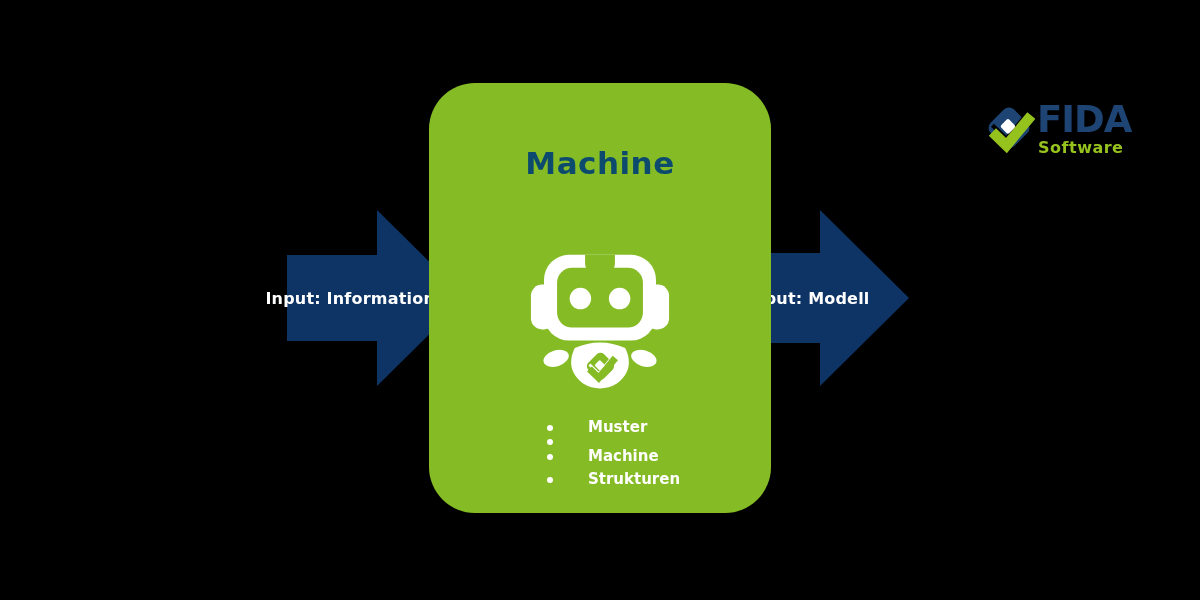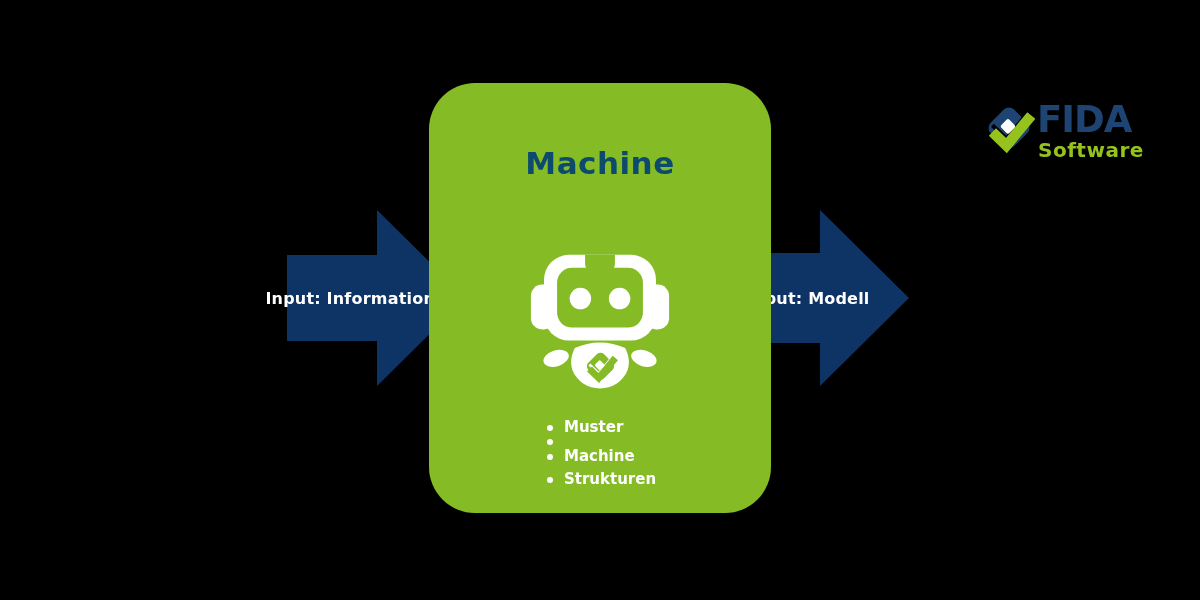--- a/index.html
+++ b/index.html
@@ -28,21 +28,21 @@
   .robot-wrap {
     position: absolute; left: 50%; top: 168px;
     transform: translateX(-50%);
     width: 150px; height: 140px;
   }
   .ml-bullets {
     position: absolute; left: 118px; top: 333px;
     color: #FFFFFF; font-size: 15px; font-weight: bold;
     line-height: 23px;
   }
-  .bullet-row { display: flex; align-items: center; }
+  .bullet-row { display: flex; align-items: center; gap: 24px; }
   .bullet-dot {
     width: 6px; height: 6px; border-radius: 50%;
     background: #FFFFFF; margin-right: 11px; flex: 0 0 auto;
   }
 
   
   .arrow { position: absolute; }
   .arrow svg { display: block; }
   .arrow-label {
     position: absolute; left: 0; top: 0; width: 100%; height: 100%;
@@ -58,21 +58,21 @@
   
   .fida-logo { position: absolute; left: 983px; top: 56px; width: 170px; height: 70px; margin-top: 44px; }
   .fida-mark { position: absolute; left: 0; top: 2px; width: 52px; height: 56px; }
   .fida-brand {
     position: absolute; left: 54px; top: -2px;
     color: #1D4473; font-size: 37px; font-weight: bold;
     letter-spacing: -1px;
   }
   .fida-sub {
     position: absolute; left: 55px; top: 38px;
-    color: #96C21E; font-size: 20px; font-weight: bold;
+    color: #96C21E; font-size: 16px; font-weight: bold;
     letter-spacing: 0.5px;
   }
 </style>
 </head>
 <body>
 
 <div class="canvas">
 
   <div class="arrow arrow-input">
     <svg width="179" height="176" viewBox="0 0 179 176">

